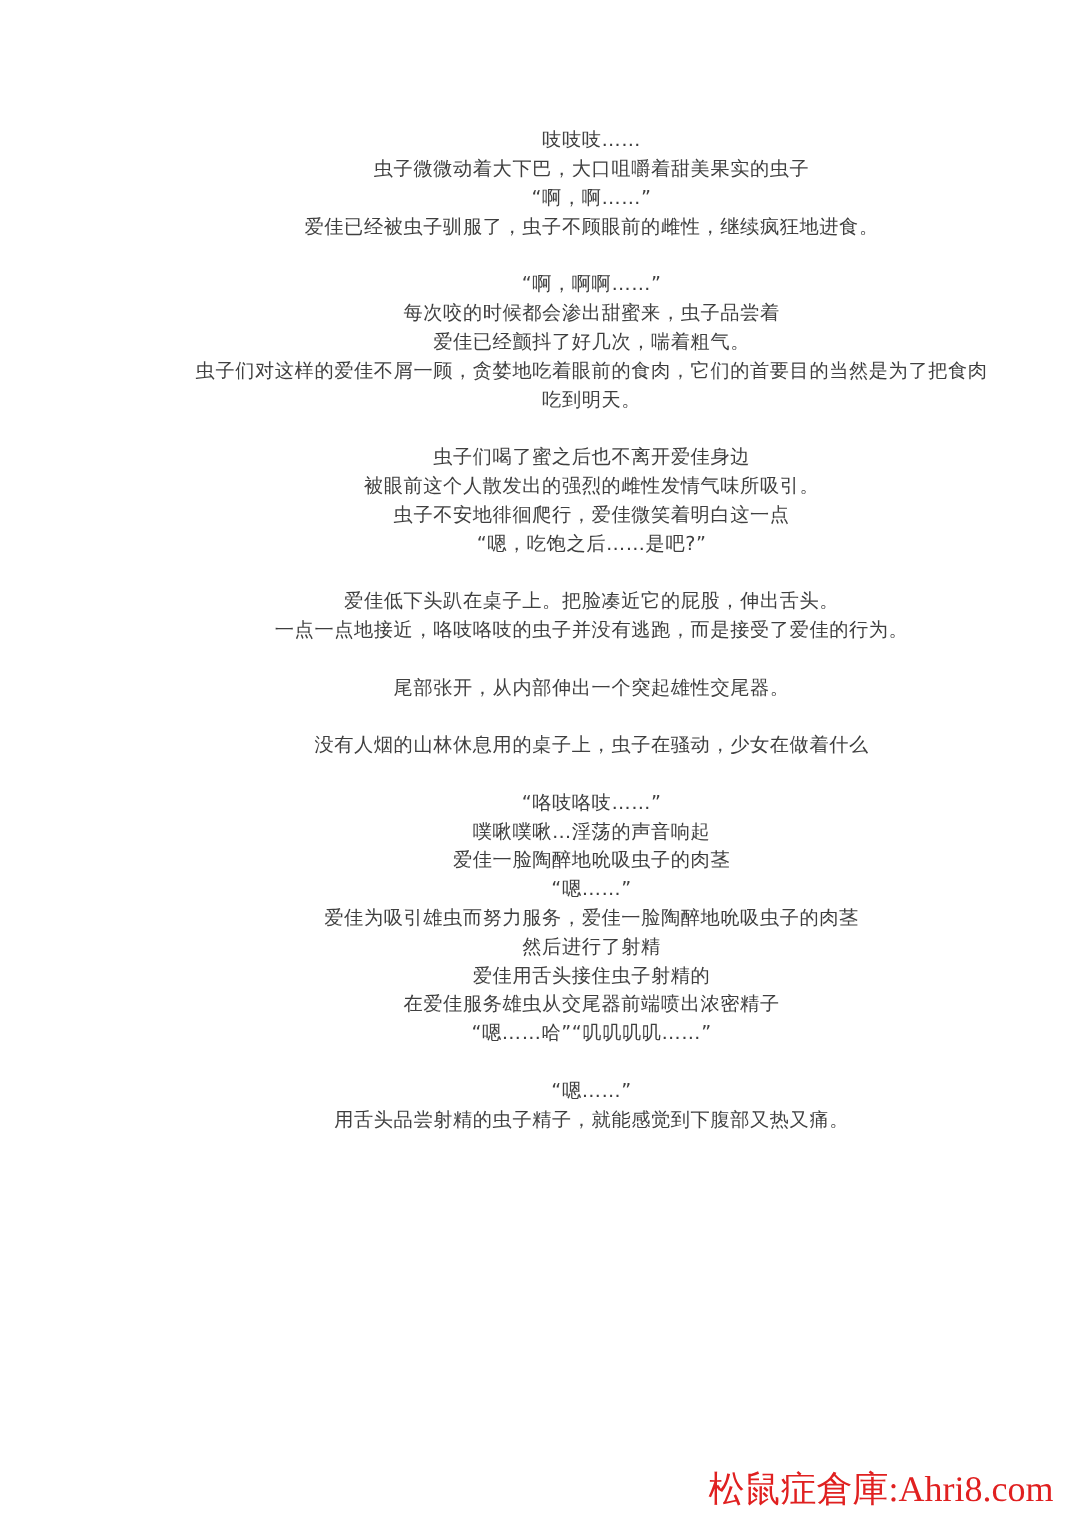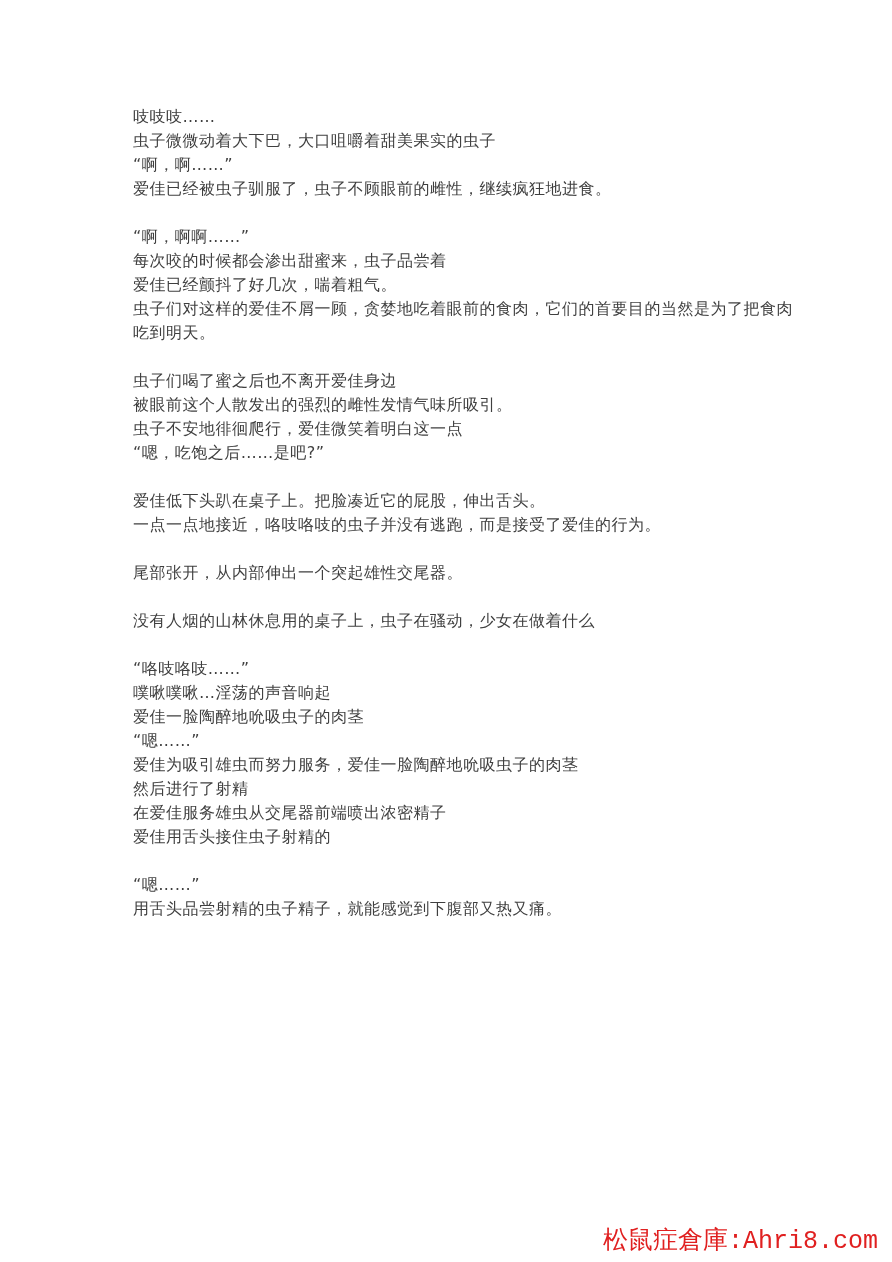--- a/index.html
+++ b/index.html
@@ -21,35 +21,36 @@
   }
   .text-block {
     position: absolute;
     left: 133px;
     top: 105px;
     width: 720px;
     font-size: 16px;
     line-height: 24px;
     color: #3f3f3f;
     letter-spacing: 0.5px;
+    text-align: center;
   }
   .para {
     margin: 0 0 24px 0;
     padding: 0;
   }
   .line {
     height: 24px;
     white-space: nowrap;
   }
   .watermark {
     position: absolute;
     right: 14px;
     bottom: 6px;
-    font-family: Liberation Mono, monospace;
-    font-size: 25px;
+    font-family: Liberation Serif, serif;
+    font-size: 30px;
     line-height: 28px;
     color: #e02020;
     white-space: nowrap;
   }
 </style>
 </head>
 <body style="background: rgb(255, 255, 255);">
 
 <div class="page">
   <div class="text-block" style="color: rgb(63, 63, 63);">
@@ -82,22 +83,23 @@
       <div class="para">
         <div class="line">没有人烟的山林休息用的桌子上，虫子在骚动，少女在做着什么</div>
       </div>
       <div class="para">
         <div class="line">“咯吱咯吱……”</div>
         <div class="line">噗啾噗啾…淫荡的声音响起</div>
         <div class="line">爱佳一脸陶醉地吮吸虫子的肉茎</div>
         <div class="line">“嗯……”</div>
         <div class="line">爱佳为吸引雄虫而努力服务，爱佳一脸陶醉地吮吸虫子的肉茎</div>
         <div class="line">然后进行了射精</div>
+        <div class="line">爱佳用舌头接住虫子射精的</div>
         <div class="line">在爱佳服务雄虫从交尾器前端喷出浓密精子</div>
-        <div class="line">爱佳用舌头接住虫子射精的</div>
+        <div class="line">“嗯……哈”“叽叽叽叽……”</div>
       </div>
       <div class="para">
         <div class="line">“嗯……”</div>
         <div class="line">用舌头品尝射精的虫子精子，就能感觉到下腹部又热又痛。</div>
       </div>
     </div>
   <div class="watermark" style="color: rgb(224, 32, 32);">松鼠症倉庫:Ahri8.com</div>
 </div>
 
 </body></html>

